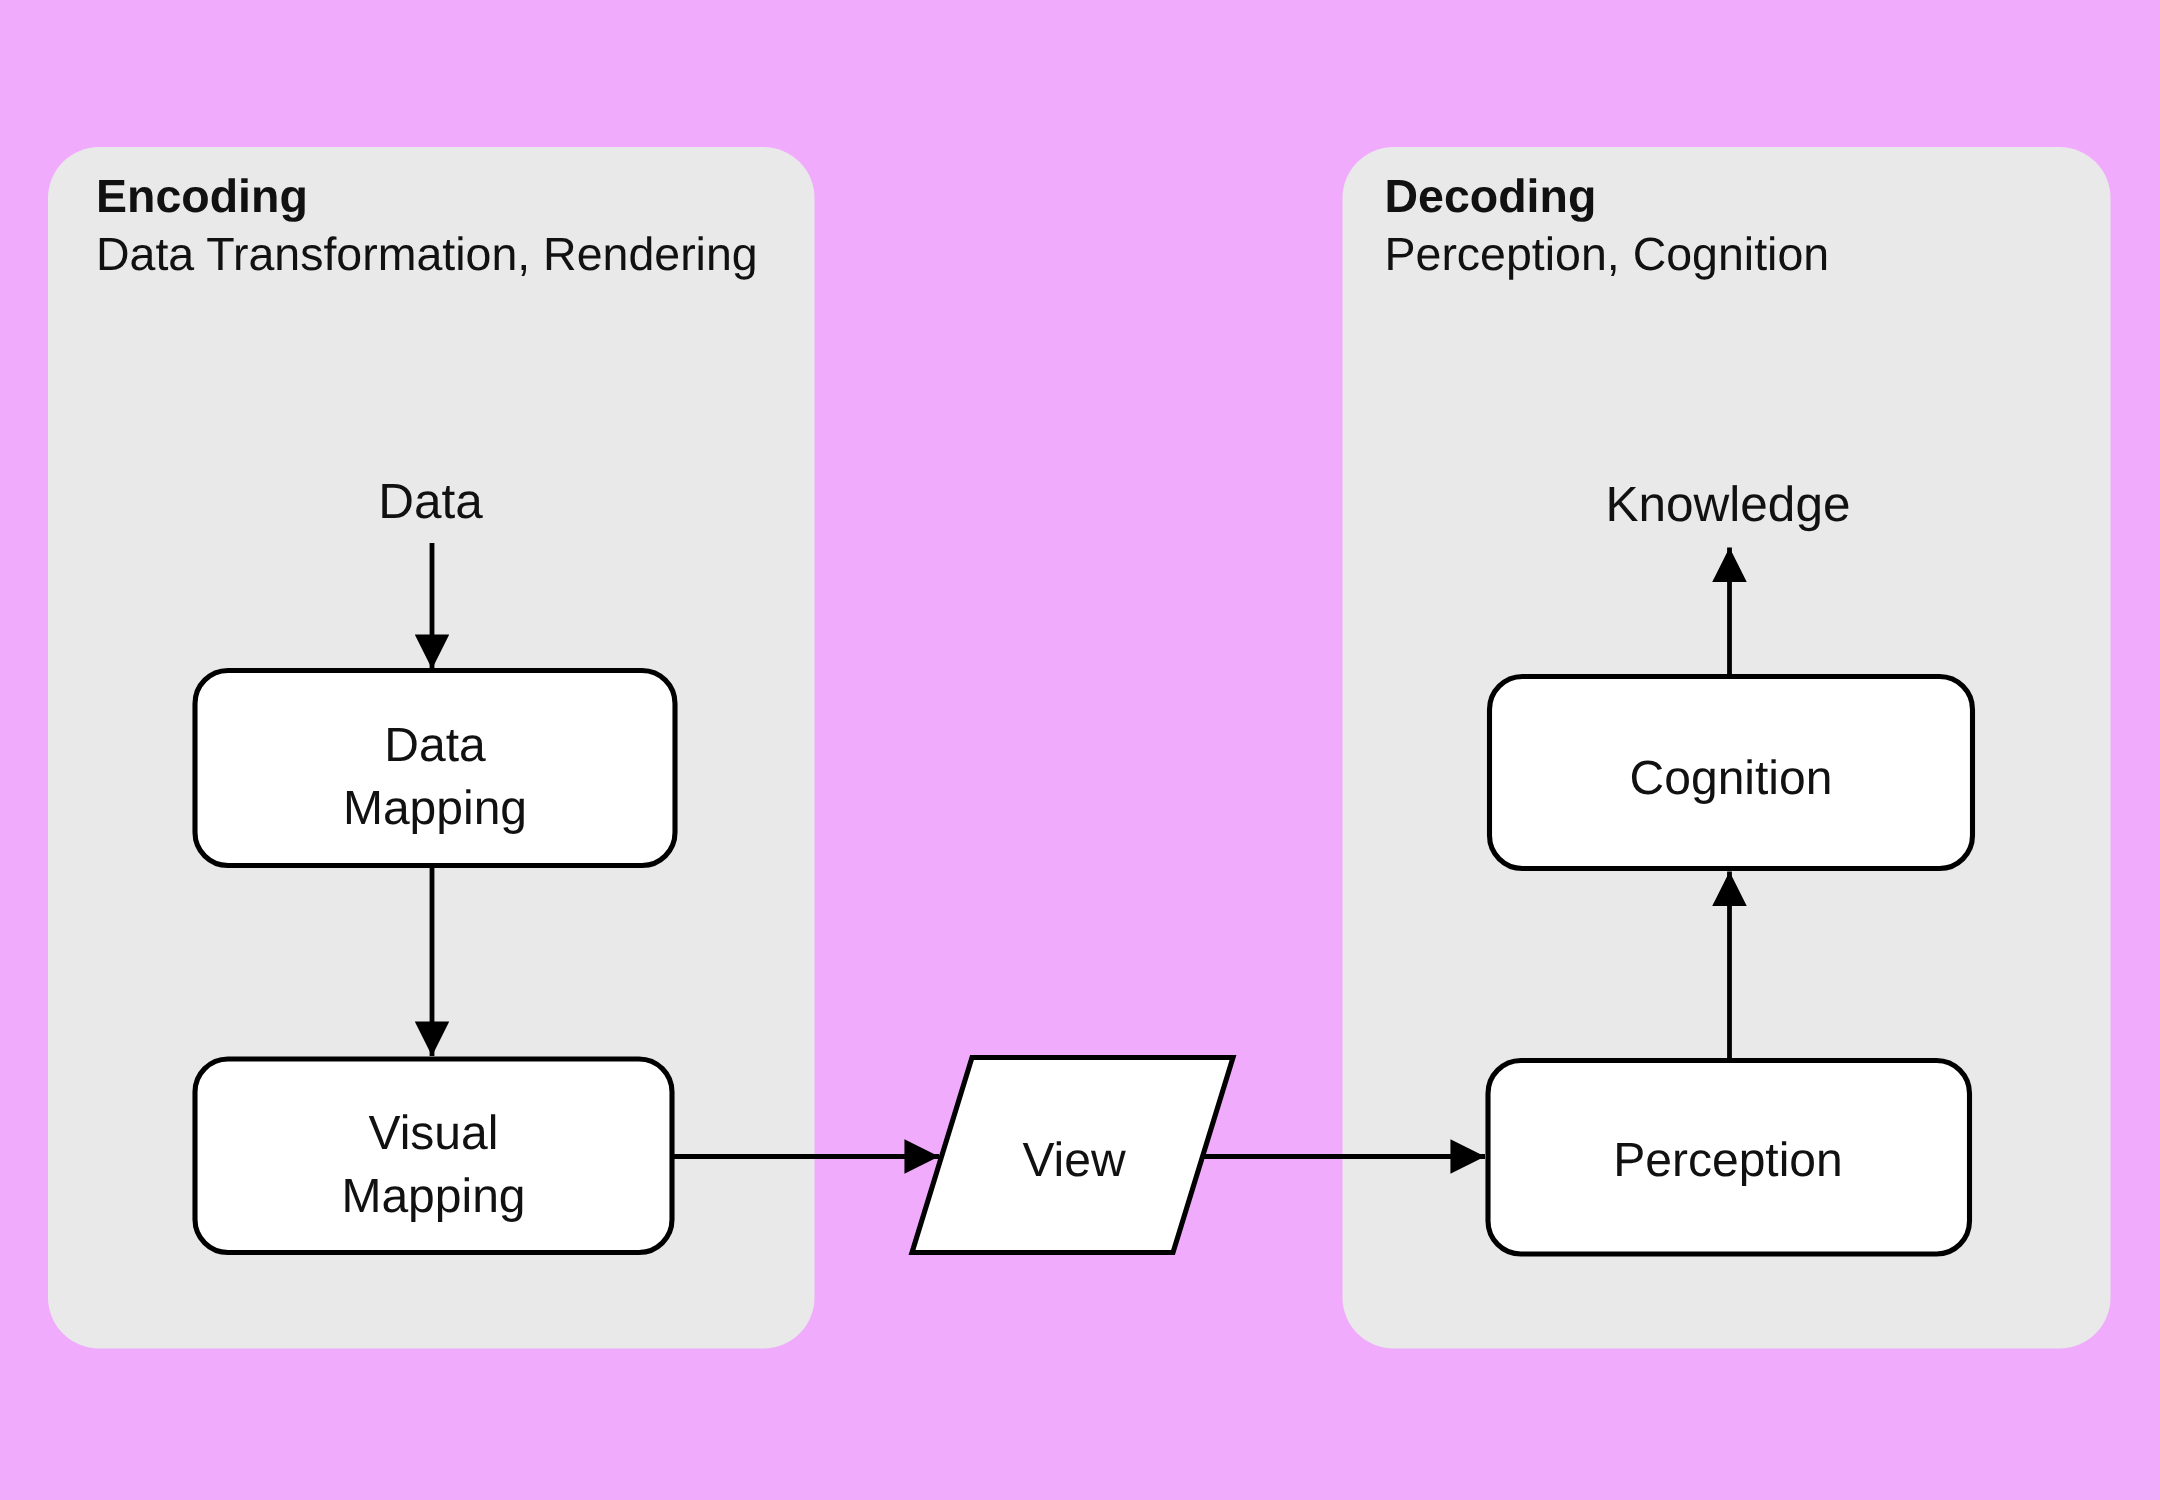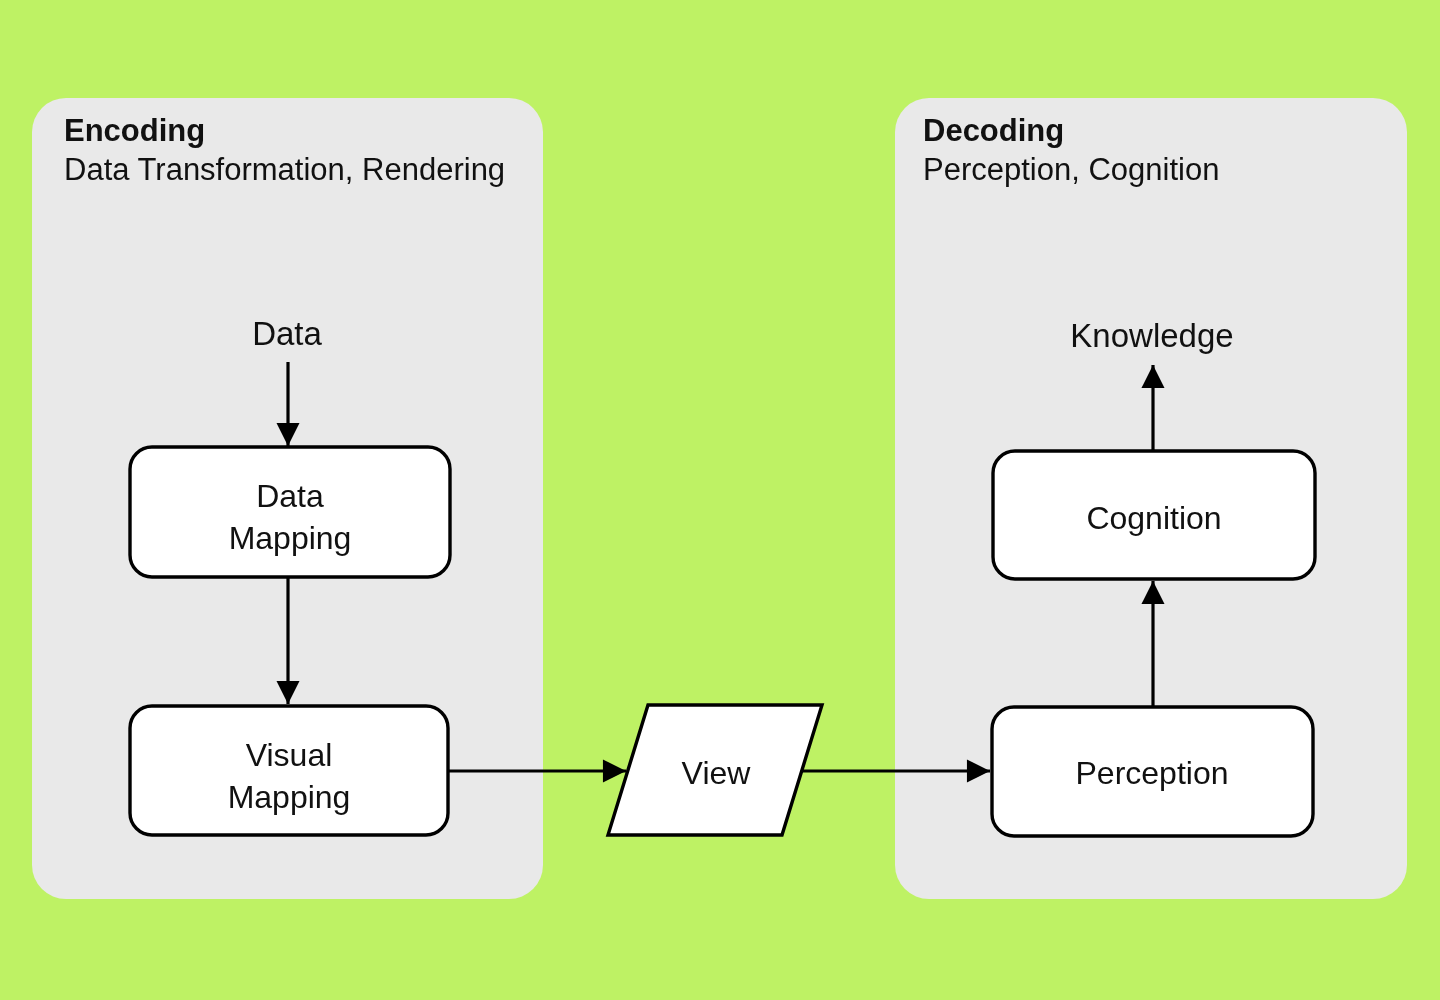--- a/index.html
+++ b/index.html
@@ -5,21 +5,21 @@
   html, body {
     margin: 0;
     padding: 0;
     background: #ffffff;
     font-family: "Liberation Sans", sans-serif;
   }
   .canvas {
     position: relative;
     width: 1440px;
     height: 1000px;
-    background: #bef264;
+    background: #f0abfc;
     overflow: hidden;
   }
   svg { display: block; }
   .panel {
     stroke: none;
   }
   .node {
     stroke: #000000;
     stroke-width: 3.4;
   }

